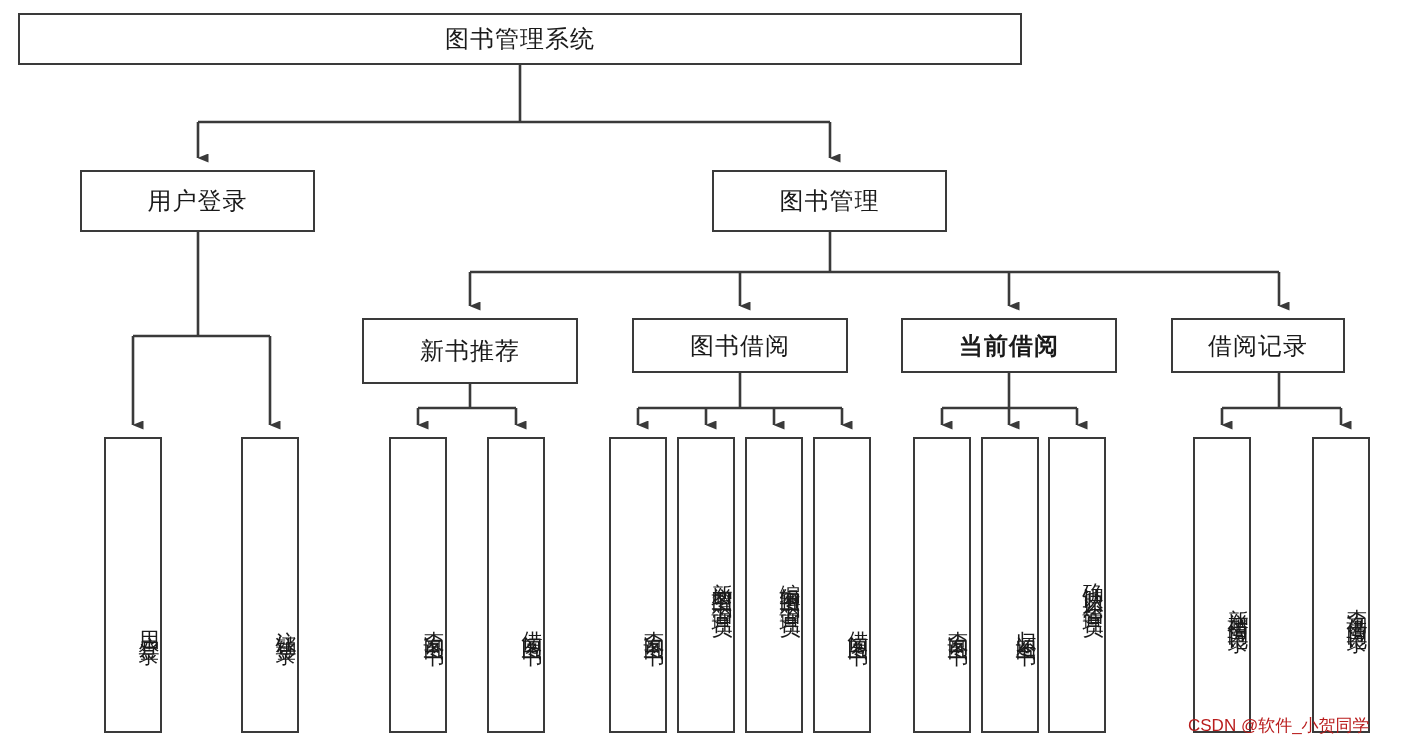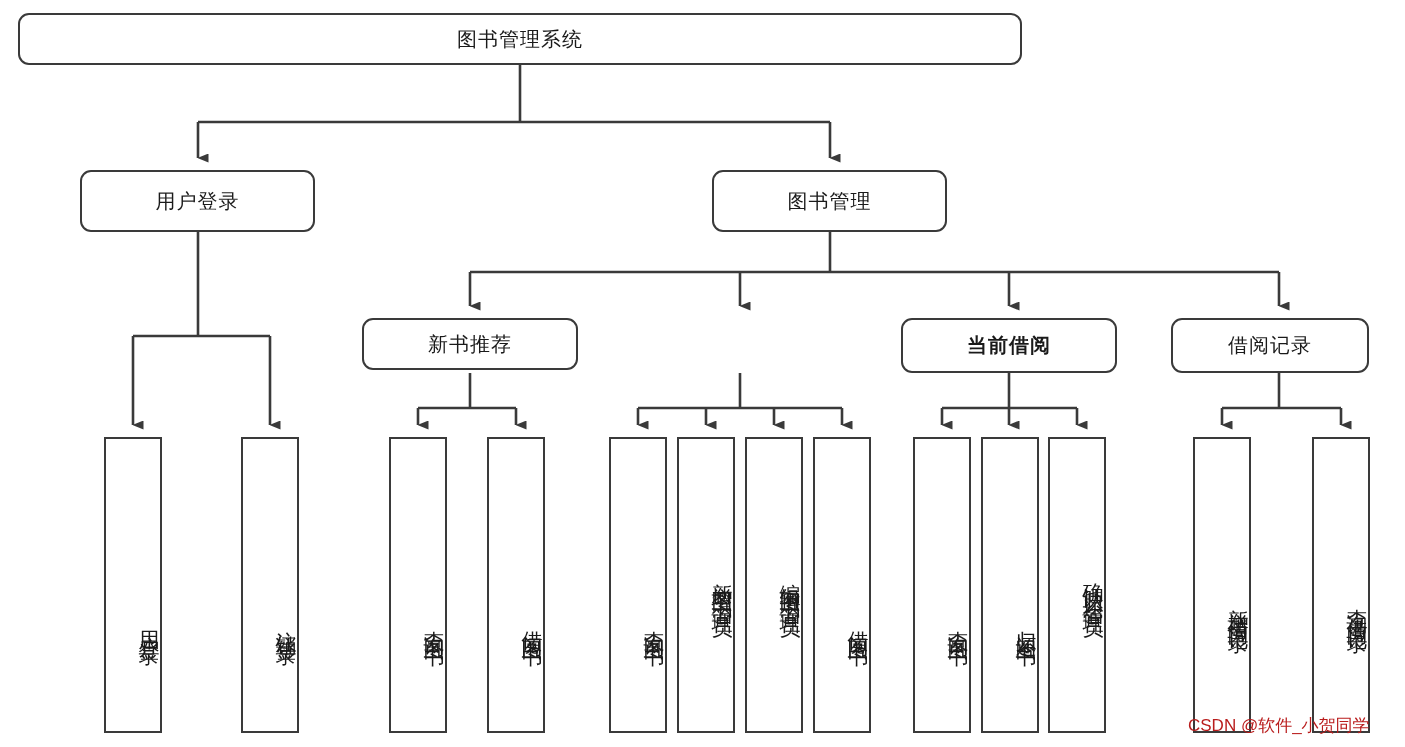--- a/index.html
+++ b/index.html
@@ -16,21 +16,21 @@
   .node {
     position: absolute;
     border: 2px solid #3a3a3a;
     background: #ffffff;
     display: flex;
     align-items: center;
     justify-content: center;
     color: #1a1a1a;
     z-index: 2;
   }
-  .node.h-node { font-size: 20px; letter-spacing: 1px; border-radius: 11px; }
+  .node.h-node { font-size: 24px; letter-spacing: 1px; }
   .node.leaf {
     writing-mode: vertical-rl;
     text-orientation: upright;
     font-size: 21px;
     letter-spacing: 5px;
     line-height: 1;
     padding-top: 10px;
     align-items: flex-start;
     justify-content: center;
   }
@@ -108,27 +108,30 @@
     <span>图书管理系统</span>
   </div>
 
   <div class="node h-node" style="left:80px; top:170px; width:235px; height:62px;">
     <span>用户登录</span>
   </div>
   <div class="node h-node" style="left:712px; top:170px; width:235px; height:62px;">
     <span>图书管理</span>
   </div>
 
-  <div class="node h-node" style="left:362px; top:318px; width:216px; height:52px;">
+  <div class="node h-node" style="left:362px; top:318px; width:216px; height:66px;">
     <span>新书推荐</span>
+  </div>
+  <div class="node h-node" style="left:632px; top:318px; width:216px; height:55px;">
+    <span>图书借阅</span>
   </div>
   <div class="node h-node" style="left:901px; top:318px; width:216px; height:55px;font-weight:bold;">
     <span>当前借阅</span>
   </div>
-  <div class="node h-node" style="left:1171px; top:318px; width:198px; height:55px;">
+  <div class="node h-node" style="left:1171px; top:318px; width:174px; height:55px;">
     <span>借阅记录</span>
   </div>
 
   <div class="node leaf" style="left:104px; top:437px; width:58px; height:296px; padding-top:78px;">
     <span class="vtext">用户登录</span>
   </div>
   <div class="node leaf" style="left:241px; top:437px; width:58px; height:296px; padding-top:78px;">
     <span class="vtext">注销登录</span>
   </div>
 

